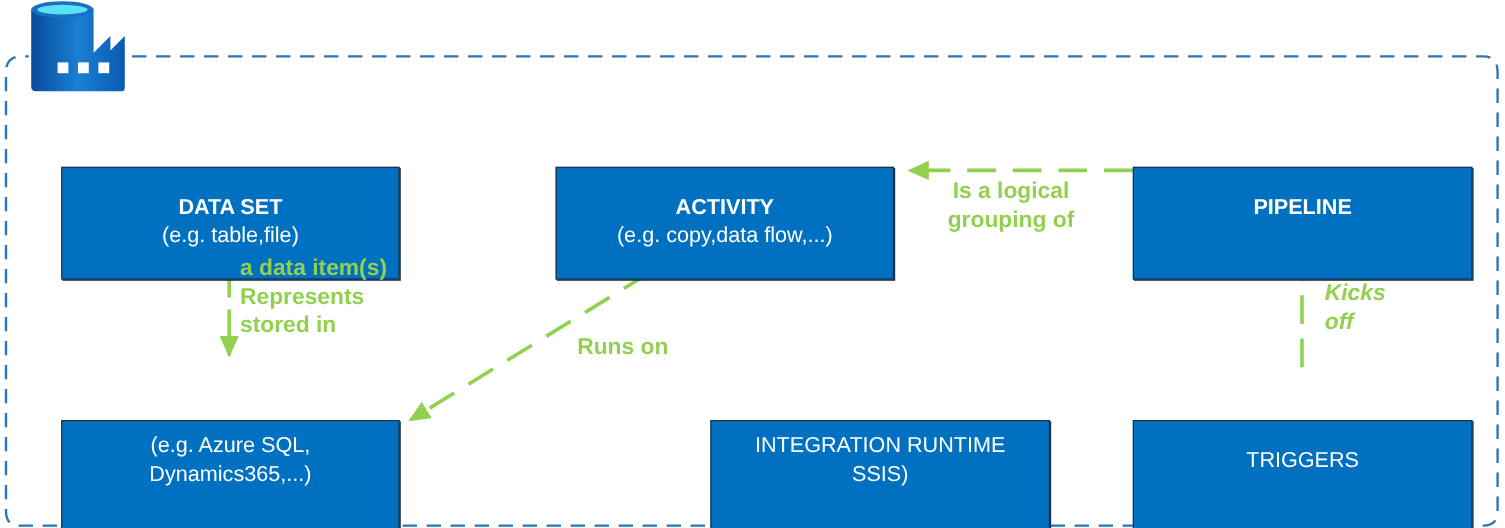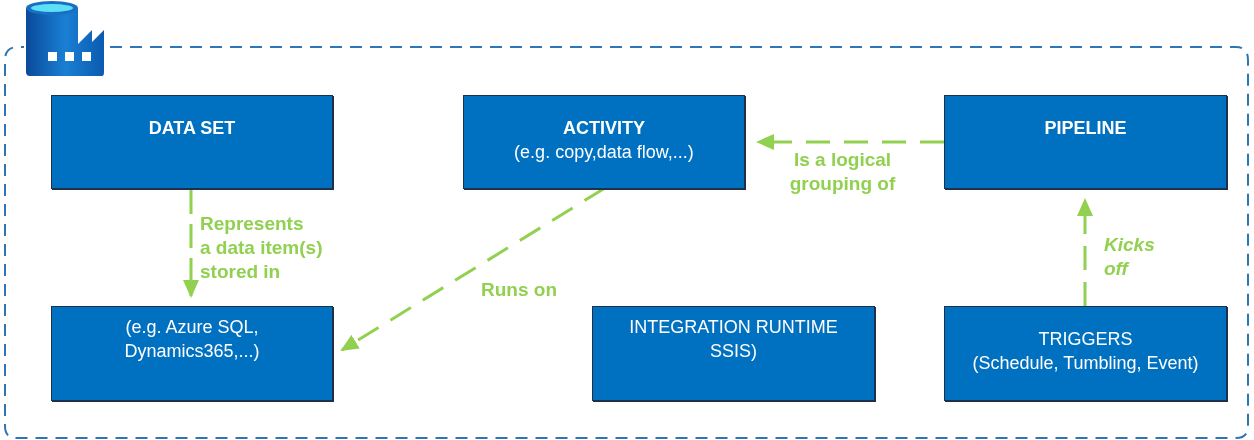--- a/index.html
+++ b/index.html
@@ -4,20 +4,21 @@
   <style>
     html, body { margin: 0; padding: 0; background: #ffffff; }
     body { width: 1254px; height: 440px; position: relative; overflow: hidden;
            font-family: "Liberation Sans", "DejaVu Sans", sans-serif; }
     #diagram { position: absolute; left: 0; top: 0; }
     .box {
       position: absolute; background: #0070c0; border: 1px solid #1f3148;
       box-sizing: border-box; color: #ffffff; display: flex; flex-direction: column;
       align-items: center; text-align: center; font-size: 18px; line-height: 24px;
       box-shadow: 1px 1px 0 #1f3148;
+      margin-top: 44px;
     }
     .box .title { font-weight: bold; }
     .box.top { justify-content: flex-start; padding-top: 20px; }
     .box.bottom { justify-content: flex-start; padding-top: 8px; }
     .box .title.normal { font-weight: normal; }
     .lbl { position: absolute; color: #92d050; font-weight: bold; font-size: 19px; line-height: 24px; }
     #icon { position: absolute; left: 22px; top: 0px; }
   </style>
 </head>
 <body>
@@ -54,20 +55,21 @@
   <path d="M4,8 L4,72 Q4,76 8,76 L80,76 Q82,76 82,72 L82,30 L70,42 L70,30 L56,44 L56,8 Z" fill="url(#cyl)"></path>
   <ellipse cx="30" cy="8" rx="26" ry="7" fill="#1a6fc4"></ellipse>
   <ellipse cx="30" cy="8" rx="21" ry="4" fill="#5ce0f5"></ellipse>
   <rect x="26" y="52" width="9" height="9" fill="#ffffff"></rect>
   <rect x="43" y="52" width="9" height="9" fill="#ffffff"></rect>
   <rect x="60" y="52" width="9" height="9" fill="#ffffff"></rect>
 </svg>
 
 <div class="box top" style="left:51px;top:95px;width:282px;height:94px;">
   <span class="title">DATA SET</span>
+  <span>(e.g. table,file)</span>
 </div>
 
 <div class="box top" style="left:463px;top:95px;width:282px;height:94px;">
   <span class="title">ACTIVITY</span>
   <span>(e.g. copy,data flow,...)</span>
 </div>
 
 <div class="box top" style="left:944px;top:95px;width:283px;height:94px;">
   <span class="title">PIPELINE</span>
 </div>
@@ -77,26 +79,25 @@
   <span>Dynamics365,...)</span>
 </div>
 
 <div class="box bottom" style="left:592px;top:306px;width:283px;height:95px;">
   <span class="title normal">INTEGRATION RUNTIME</span>
   <span>SSIS)</span>
 </div>
 
 <div class="box bottom" style="left:944px;top:306px;width:283px;height:95px;padding-top:20px;">
   <span class="title normal">TRIGGERS</span>
-  <span>(Schedule, Tumbling, Event)</span>
 </div>
 
 <div class="lbl" style="left:200px;top:212px;">
+  <div>a data item(s)</div>
   <div>Represents</div>
-  <div>a data item(s)</div>
   <div>stored in</div>
 </div>
 
 <div class="lbl" style="left:780px;top:148px;text-align:center;width:125px;">
   <div>Is a logical</div>
   <div>grouping of</div>
 </div>
 
 <div class="lbl" style="left:481px;top:278px;">
   <div>Runs on</div>

